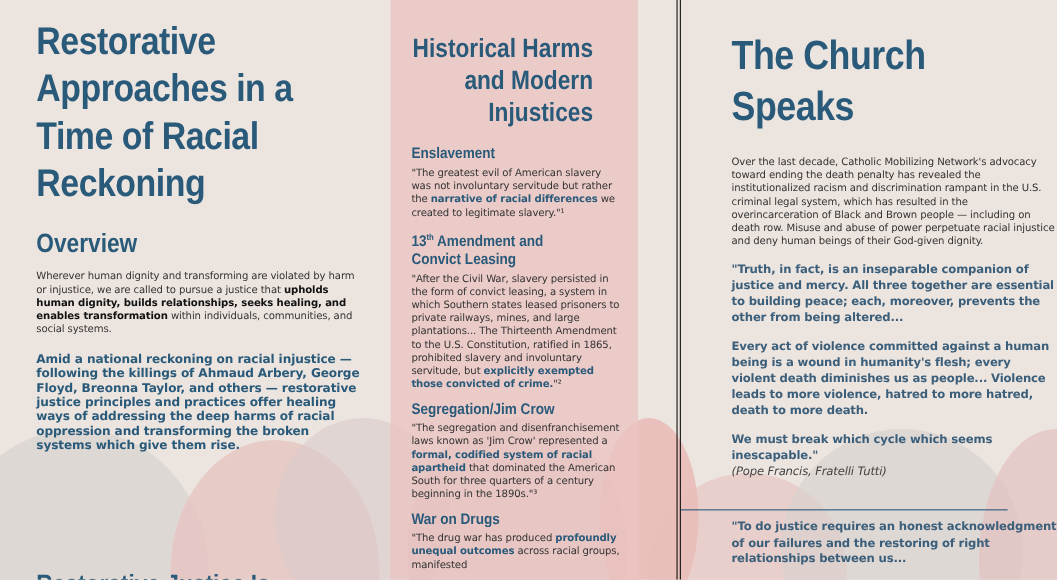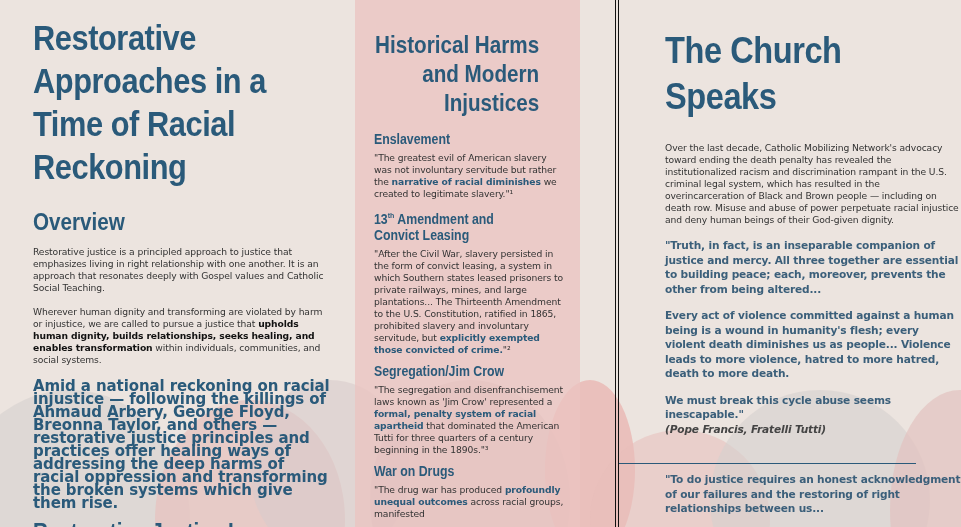--- a/index.html
+++ b/index.html
@@ -40,23 +40,23 @@
     .h-sub {
       font-family: "Liberation Sans", sans-serif; font-weight: bold;
       color: #2a5a7a; font-size: 14px; line-height: 16px; margin: 0;
       transform: scaleX(0.88); transform-origin: left; white-space: nowrap;
     }
     .h-sub sup { font-size: 8px; }
 
     .body-text { font-size: 9.2px; line-height: 12px; margin: 0; color: #333; letter-spacing: -0.1px; }
     .body-text b { color: #111; }
     .accent { color: #2a5a7a; font-weight: bold; }
-    .lead { font-size: 15px; line-height: 13px; font-weight: bold; color: #2a5a7a; margin: 0; letter-spacing: -0.1px; }
+    .lead { font-size: 11px; line-height: 13px; font-weight: bold; color: #2a5a7a; margin: 0; letter-spacing: -0.1px; }
     .quote { font-size: 10.6px; line-height: 14.5px; font-weight: bold; color: #3b5f7a; margin: 0; letter-spacing: -0.15px; }
-    .cite { font-style: italic; font-weight: bold; color: #444; }
+    .cite { font-style: italic; font-weight: normal; color: #444; }
     .cut-heading {
       position: absolute; left: 33px; top: 518px;
       font-family: "Liberation Sans", sans-serif; font-weight: bold;
       color: #2a5a7a; font-size: 24px; white-space: nowrap;
       transform: scaleX(0.86); transform-origin: left;
     }
   </style>
 </head>
 <body>
 
@@ -78,71 +78,70 @@
   <div class="hr-blue"></div>
 
   <div class="col-left">
     <div style="margin-bottom:20px;">
       <h1 class="h-main">Restorative</h1>
       <h1 class="h-main">Approaches in a</h1>
       <h1 class="h-main">Time of Racial</h1>
       <h1 class="h-main">Reckoning</h1>
     </div>
     <h2 class="h-section" style="margin-bottom:10px;">Overview</h2>
-    <p class="body-text" style="margin-bottom:12px;">Restorative justice is a principled approach to justice that emphasizes living in right relationship with one another. It is an approach that resonates deeply with Gospel values and Catholic Social Teaching.</p>
     <p class="body-text" style="margin-bottom:14px;">
       <span>Wherever human dignity and transforming are violated by harm or injustice, we are called to pursue a justice that </span><b>upholds human dignity, builds relationships, seeks healing, and enables transformation</b><span> within individuals, communities, and social systems.</span>
     </p>
     <p class="lead">Amid a national reckoning on racial injustice — following the killings of Ahmaud Arbery, George Floyd, Breonna Taylor, and others — restorative justice principles and practices offer healing ways of addressing the deep harms of racial oppression and transforming the broken systems which give them rise.</p>
   </div>
   <div class="cut-heading">Restorative Justice Is</div>
 
   <div class="col-mid">
     <div style="margin-bottom:14px;text-align:right;">
       <h2 class="h-mid">Historical Harms</h2>
       <h2 class="h-mid">and Modern</h2>
       <h2 class="h-mid">Injustices</h2>
     </div>
 
     <div style="margin-bottom:8px;">
       <h3 class="h-sub" style="margin-bottom:5px;">Enslavement</h3>
       <p class="body-text">
-        <span>"The greatest evil of American slavery was not involuntary servitude but rather the </span><span class="accent">narrative of racial diminishes</span><span> we created to legitimate slavery."¹</span>
+        <span>"The greatest evil of American slavery was not involuntary servitude but rather the </span><span class="accent">narrative of racial differences</span><span> we created to legitimate slavery."¹</span>
       </p>
     </div>
 
     <div style="margin-bottom:7px;">
       <h3 class="h-sub"><span>13</span><sup>th</sup><span> Amendment and</span></h3>
       <h3 class="h-sub" style="margin-bottom:5px;">Convict Leasing</h3>
       <p class="body-text">
         <span>"After the Civil War, slavery persisted in the form of convict leasing, a system in which Southern states leased prisoners to private railways, mines, and large plantations... The Thirteenth Amendment to the U.S. Constitution, ratified in 1865, prohibited slavery and involuntary servitude, but </span><span class="accent">explicitly exempted those convicted of crime.</span><span>"²</span>
       </p>
     </div>
 
     <div style="margin-bottom:7px;">
       <h3 class="h-sub" style="margin-bottom:5px;">Segregation/Jim Crow</h3>
       <p class="body-text">
-        <span>"The segregation and disenfranchisement laws known as 'Jim Crow' represented a </span><span class="accent">formal, penalty system of racial apartheid</span><span> that dominated the American Tutti for three quarters of a century beginning in the 1890s."³</span>
+        <span>"The segregation and disenfranchisement laws known as 'Jim Crow' represented a </span><span class="accent">formal, codified system of racial apartheid</span><span> that dominated the American South for three quarters of a century beginning in the 1890s."³</span>
       </p>
     </div>
 
     <div>
       <h3 class="h-sub" style="margin-bottom:5px;">War on Drugs</h3>
       <p class="body-text">
         <span>"The drug war has produced </span><span class="accent">profoundly unequal outcomes</span><span> across racial groups, manifested</span>
       </p>
     </div>
   </div>
 
   <div class="col-right">
     <div style="margin-bottom:22px;">
       <h1 class="h-main" style="font-size:37px;line-height:46px;">The Church</h1>
       <h1 class="h-main" style="font-size:37px;line-height:46px;">Speaks</h1>
     </div>
     <p class="body-text" style="margin-bottom:12px;">Over the last decade, Catholic Mobilizing Network's advocacy toward ending the death penalty has revealed the institutionalized racism and discrimination rampant in the U.S. criminal legal system, which has resulted in the overincarceration of Black and Brown people — including on death row. Misuse and abuse of power perpetuate racial injustice and deny human beings of their God-given dignity.</p>
     <p class="quote" style="margin-bottom:12px;">"Truth, in fact, is an inseparable companion of justice and mercy. All three together are essential to building peace; each, moreover, prevents the other from being altered...</p>
     <p class="quote" style="margin-bottom:12px;">Every act of violence committed against a human being is a wound in humanity's flesh; every violent death diminishes us as people... Violence leads to more violence, hatred to more hatred, death to more death.</p>
-    <p class="quote">We must break this cycle abuse seems inescapable."</p>
+    <p class="quote">We must break which cycle which seems inescapable."</p>
     <p class="quote cite" style="margin-bottom:36px;">(Pope Francis, Fratelli Tutti)</p>
     <p class="quote">"To do justice requires an honest acknowledgment of our failures and the restoring of right relationships between us...</p>
   </div>
 
 </div>
 
 </body></html>

